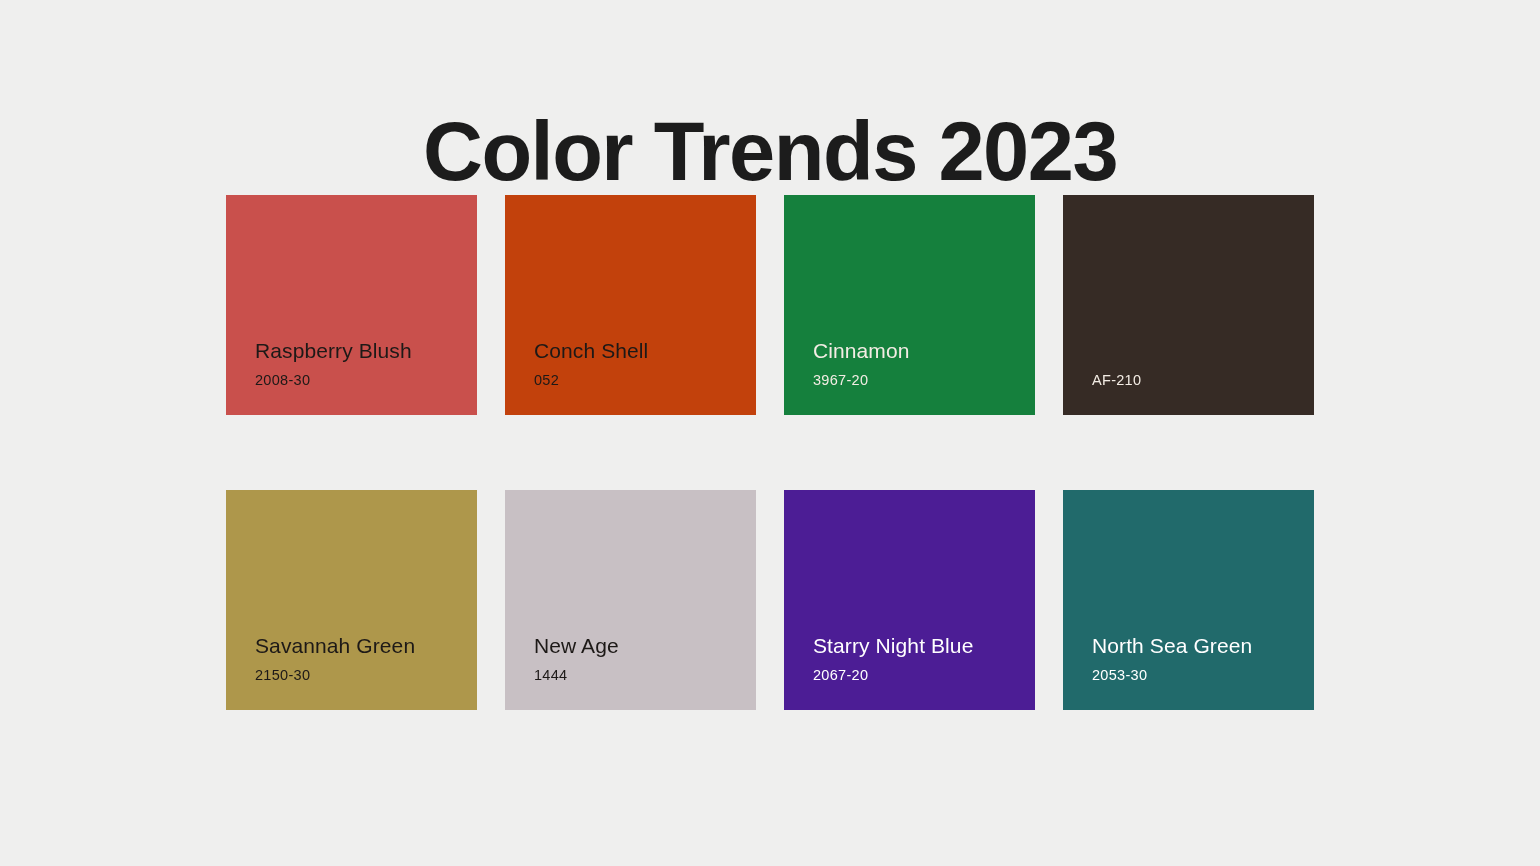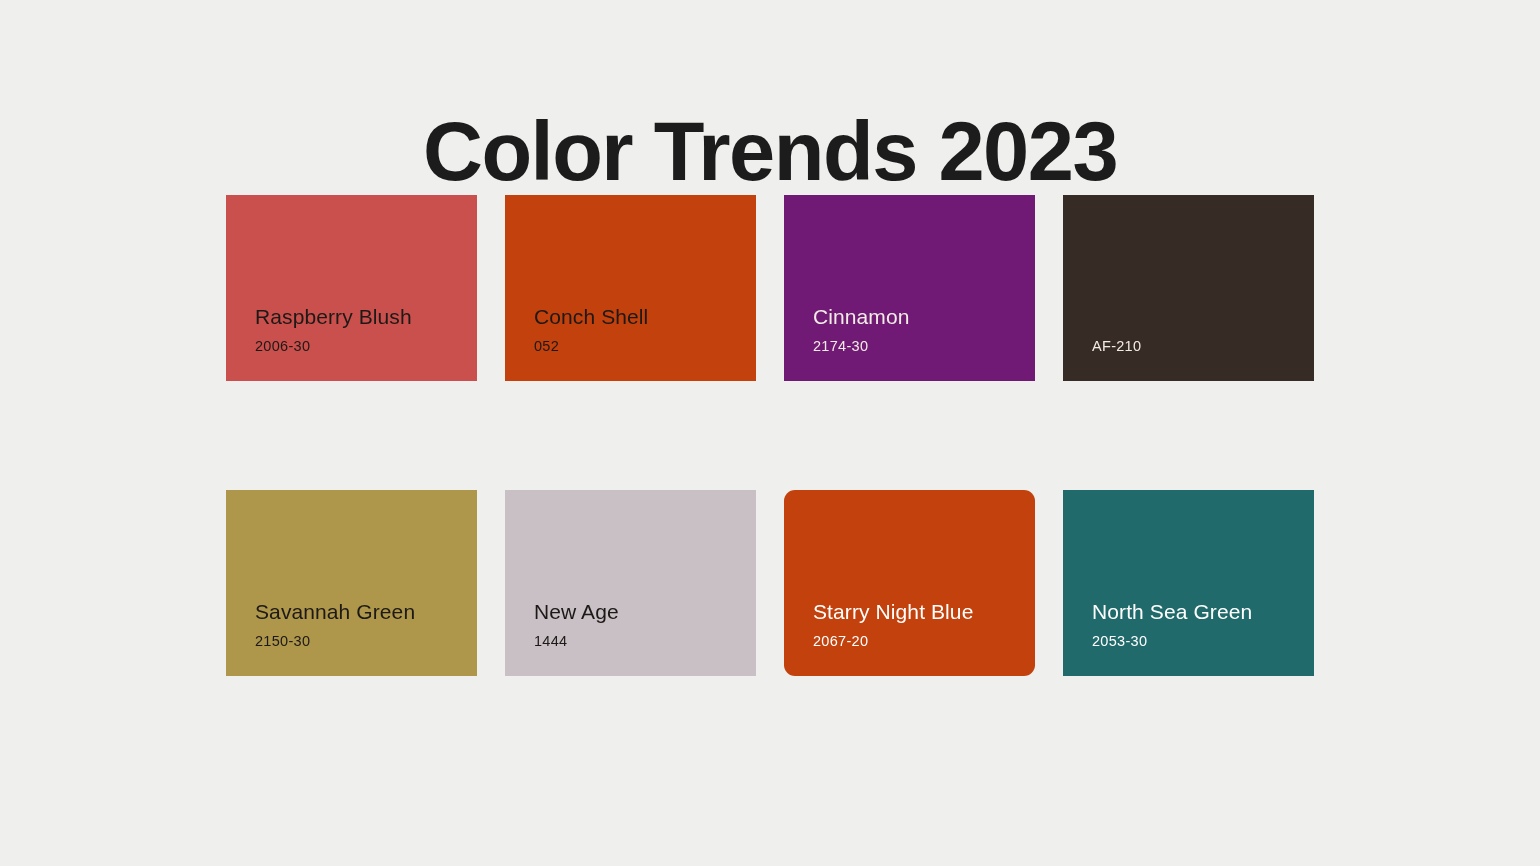--- a/index.html
+++ b/index.html
@@ -40,21 +40,21 @@
     width: 1089px;
     display: grid;
     grid-template-columns: repeat(4, 251px);
     grid-template-rows: repeat(2, 251px);
     column-gap: 28px;
     row-gap: 44px;
   }
   .swatch {
     position: relative;
     width: 251px;
-    height: 186px;
+    height: 220px;
     box-sizing: border-box;
     overflow: hidden;
   }
   .swatch-text {
     position: absolute;
     left: 29px;
     bottom: 26px;
     right: 12px;
   }
   .swatch-name {
@@ -91,35 +91,35 @@
 
 <div class="page">
 
   <h1 class="page-title" style="color: rgb(28, 28, 28);">Color Trends 2023</h1>
 
   <div class="palette-grid">
 
     <div class="swatch text-dark" style="background-color: rgb(201, 80, 76);">
       <div class="swatch-text">
         <p class="swatch-name">Raspberry Blush</p>
-        <p class="swatch-code">2006-30</p>
+        <p class="swatch-code">2008-30</p>
       </div>
     </div>
 
     <div class="swatch text-dark" style="background-color: #c2410c;">
       <div class="swatch-text">
         <p class="swatch-name">Conch Shell</p>
         <p class="swatch-code">052</p>
       </div>
     </div>
 
-    <div class="swatch text-light" style="background-color: #701a75;">
+    <div class="swatch text-light" style="background-color: #15803d;">
       <div class="swatch-text">
         <p class="swatch-name">Cinnamon</p>
-        <p class="swatch-code">2174-30</p>
+        <p class="swatch-code">3967-20</p>
       </div>
     </div>
 
     <div class="swatch text-light" style="background-color: rgb(54, 43, 37);">
       <div class="swatch-text">
         <p class="swatch-code">AF-210</p>
       </div>
     </div>
 
     <div class="swatch text-dark" style="background-color: rgb(174, 151, 75);">
@@ -129,21 +129,21 @@
       </div>
     </div>
 
     <div class="swatch text-dark" style="background-color: rgb(200, 192, 196);">
       <div class="swatch-text">
         <p class="swatch-name">New Age</p>
         <p class="swatch-code">1444</p>
       </div>
     </div>
 
-    <div class="swatch text-white" style="background-color: #c2410c; border-radius: 11px;">
+    <div class="swatch text-white" style="background-color: #4c1d95;">
       <div class="swatch-text">
         <p class="swatch-name">Starry Night Blue</p>
         <p class="swatch-code">2067-20</p>
       </div>
     </div>
 
     <div class="swatch text-white" style="background-color: rgb(33, 106, 107);">
       <div class="swatch-text">
         <p class="swatch-name">North Sea Green</p>
         <p class="swatch-code">2053-30</p>

